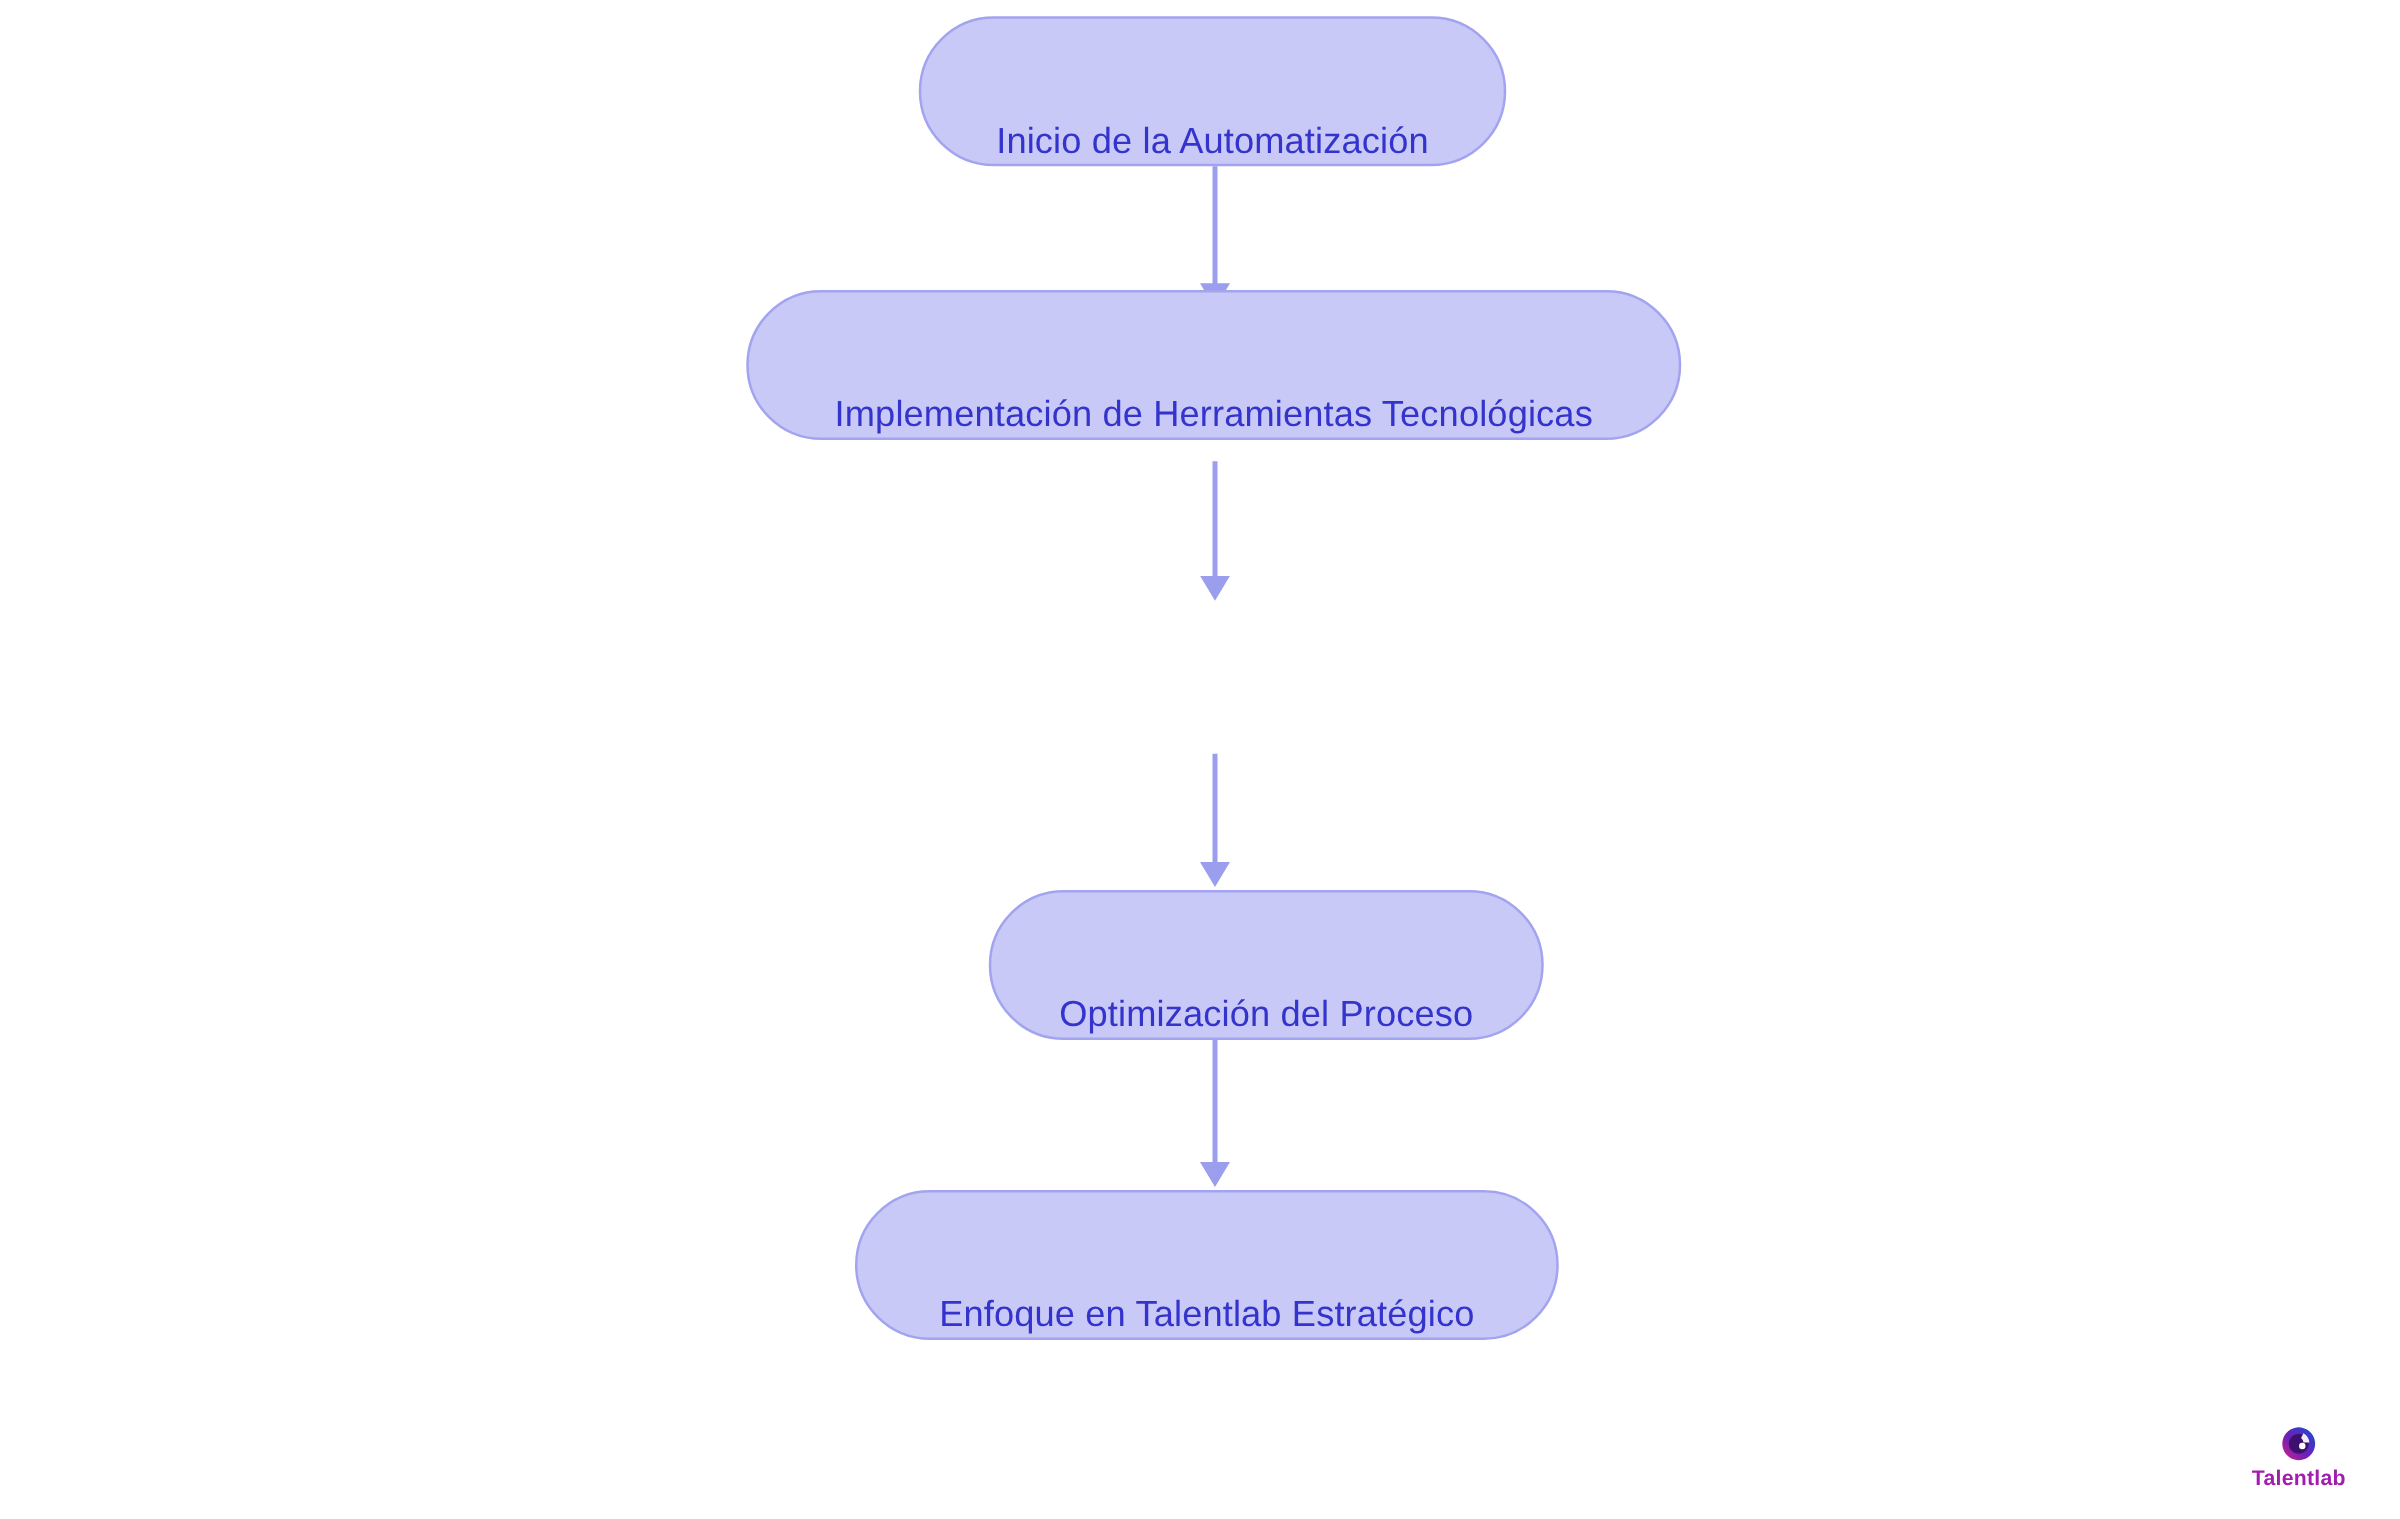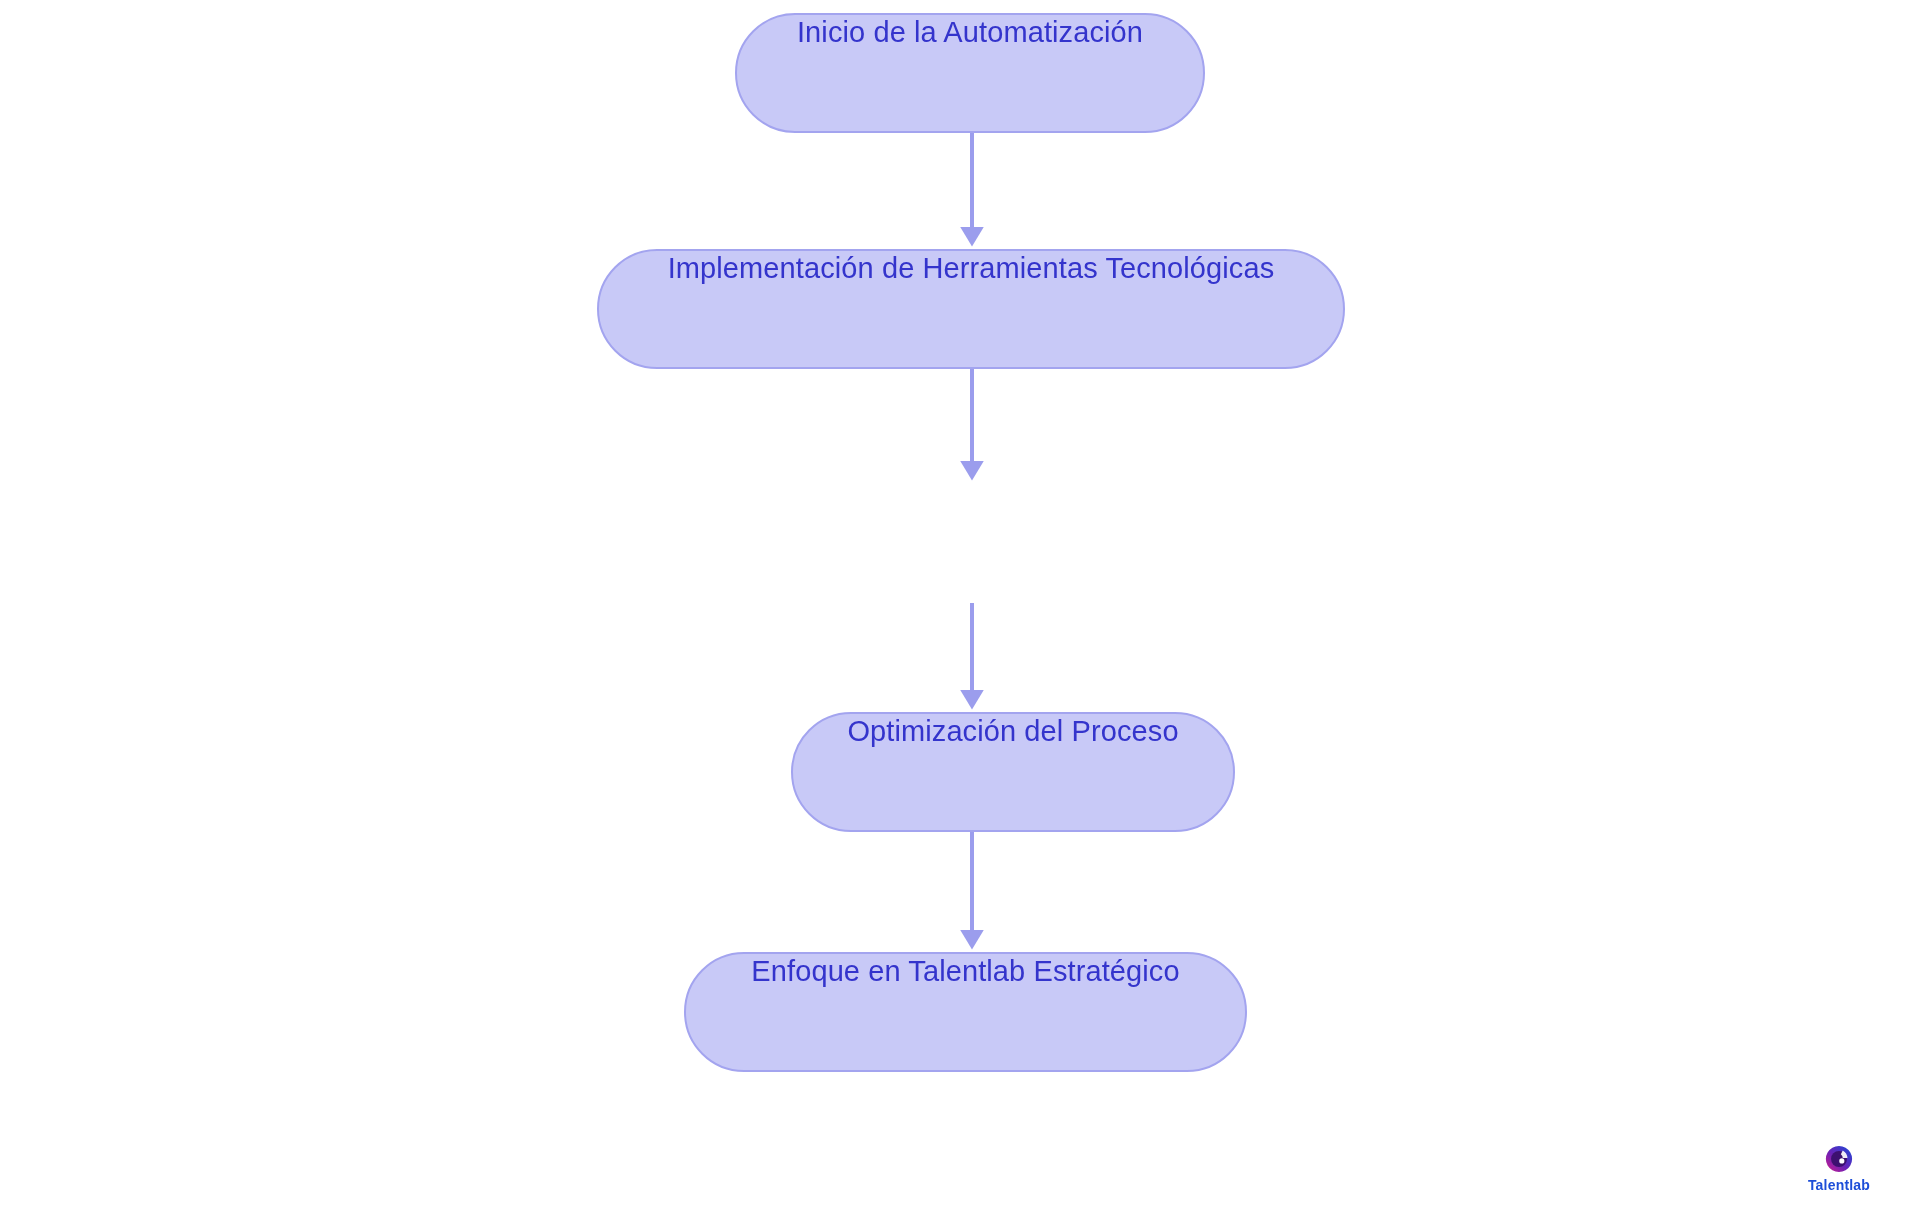--- a/index.html
+++ b/index.html
@@ -22,41 +22,41 @@
     top: 0;
     width: 1920px;
     height: 1215px;
   }
 
   
   .node {
     position: absolute;
     box-sizing: border-box;
     display: flex;
-    align-items: flex-start;
+    align-items: flex-end;
     justify-content: center;
     background: #c8c9f7;
     border: 2px solid #a3a4ef;
     border-radius: 999px;
     height: 120px;
     cursor: default;
   }
   .node-label {
     color: #3434cc;
     font-family: "Liberation Sans", sans-serif;
     font-size: 29px;
     font-weight: 400;
     letter-spacing: 0.1px;
     line-height: 1.2;
     white-space: nowrap;
     text-align: center;
   }
 
   #node-0 { left: 735px;  top: 13px;   width: 470px; }
-  #node-1 { left: 597px;  top: 249px;  width: 748px; }
+  #node-1 { left: 597px;  top: 232px;  width: 748px; }
   #node-2 { left: 641px;  top: 483px;  width: 653px; }
   #node-3 { left: 791px;  top: 712px;  width: 444px; }
   #node-4 { left: 684px;  top: 952px;  width: 563px; }
 
   
   .connector {
     position: absolute;
     left: 0;
     top: 0;
     width: 1920px;
@@ -73,23 +73,23 @@
     display: flex;
     flex-direction: column;
     align-items: center;
   }
   #brand-mark {
     width: 30px;
     height: 30px;
     margin-bottom: 3px;
   }
   #brand-wordmark {
-    color: #1d4ed8;
+    color: #a21caf;
     font-family: "Liberation Sans", sans-serif;
-    font-size: 14px;
+    font-size: 17px;
     font-weight: 700;
     letter-spacing: 0.2px;
     white-space: nowrap;
   }
 </style>
 </head>
 <body>
 
 <div id="flow-canvas">
 

